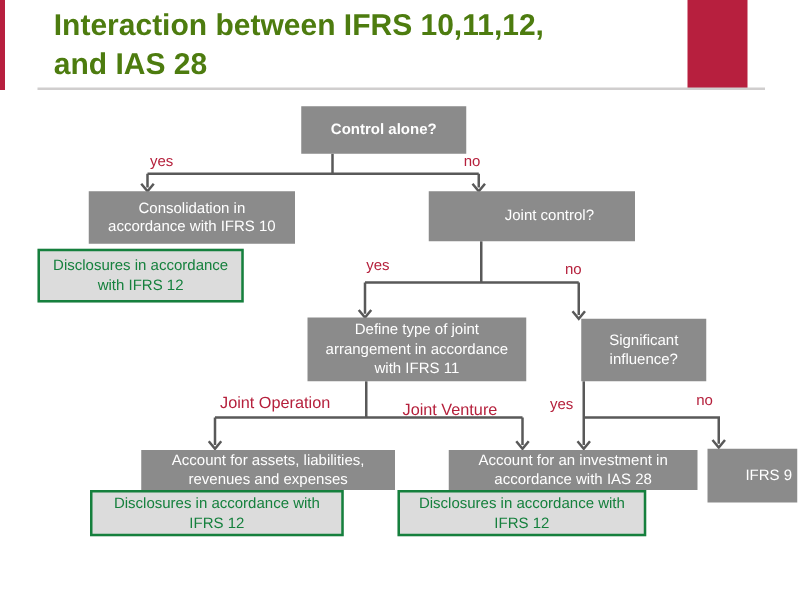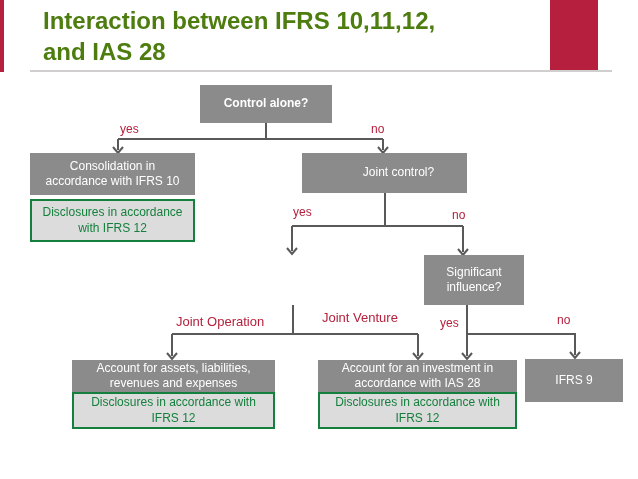--- a/index.html
+++ b/index.html
@@ -13,21 +13,21 @@
     position:absolute;left:43px;top:5px;width:470px;
     font-size:24px;font-weight:bold;color:#4d7c0f;line-height:31px;
     white-space:pre-line;letter-spacing:0px;
   }
   .title-divider{position:absolute;left:30px;top:70px;width:582px;height:2px;background:#d0cece;}
   .node{
     position:absolute;display:flex;align-items:center;justify-content:center;
     text-align:center;font-size:12px;line-height:1.28;white-space:pre-line;
     box-sizing:border-box;
   }
-  .node.dark{background:#8b8b8b;color:#ffffff;}
+  .node.dark{background:#8b8b8b;color:#ffffff;margin-left:41px;}
   .node.dark.bold{font-weight:bold;}
   .node.light{background:#dcdcdc;border:2px solid #15803d;color:#15803d;}
   .branch-label{
     position:absolute;color:#b5203c;font-size:12px;line-height:13px;white-space:nowrap;
   }
   .branch-label.big{font-size:13px;}
   svg.connectors{position:absolute;left:0;top:0;}
 </style>
 </head>
 <body>
@@ -62,20 +62,23 @@
   <div class="node dark bold" style="left:200px;top:85px;width:132px;height:38px;">Control alone?</div>
 
   <div class="node dark" style="left:30px;top:153px;width:165px;height:42px;">Consolidation in
 accordance with IFRS 10</div>
 
   <div class="node light" style="left:30px;top:199px;width:165px;height:43px;">Disclosures in accordance
 with IFRS 12</div>
 
   <div class="node dark" style="left:302px;top:153px;width:165px;height:40px;padding-left:28px;">Joint control?</div>
 
+  <div class="node dark" style="left:205px;top:254px;width:175px;height:51px;">Define type of joint
+arrangement in accordance
+with IFRS 11</div>
 
   <div class="node dark" style="left:424px;top:255px;width:100px;height:50px;">Significant
 influence?</div>
 
   <div class="node dark" style="left:72px;top:360px;width:203px;height:32px;">Account for assets, liabilities,
 revenues and expenses</div>
 
   <div class="node light" style="left:72px;top:392px;width:203px;height:37px;">Disclosures in accordance with
 IFRS 12</div>
 
@@ -85,17 +88,17 @@
   <div class="node light" style="left:318px;top:392px;width:199px;height:37px;">Disclosures in accordance with
 IFRS 12</div>
 
   <div class="node dark" style="left:525px;top:359px;width:98px;height:43px;">IFRS 9</div>
 
   <div class="branch-label" style="left:120px;top:123px;">yes</div>
   <div class="branch-label" style="left:371px;top:123px;">no</div>
   <div class="branch-label" style="left:293px;top:206px;">yes</div>
   <div class="branch-label" style="left:452px;top:209px;">no</div>
   <div class="branch-label big" style="left:176px;top:315px;">Joint Operation</div>
-  <div class="branch-label big" style="left:322px;top:311px;">Joint Venture</div>
+  <div class="branch-label big" style="left:322px;top:321px;">Joint Venture</div>
   <div class="branch-label" style="left:440px;top:317px;">yes</div>
   <div class="branch-label" style="left:557px;top:314px;">no</div>
 
 </div>
 
 </body></html>

